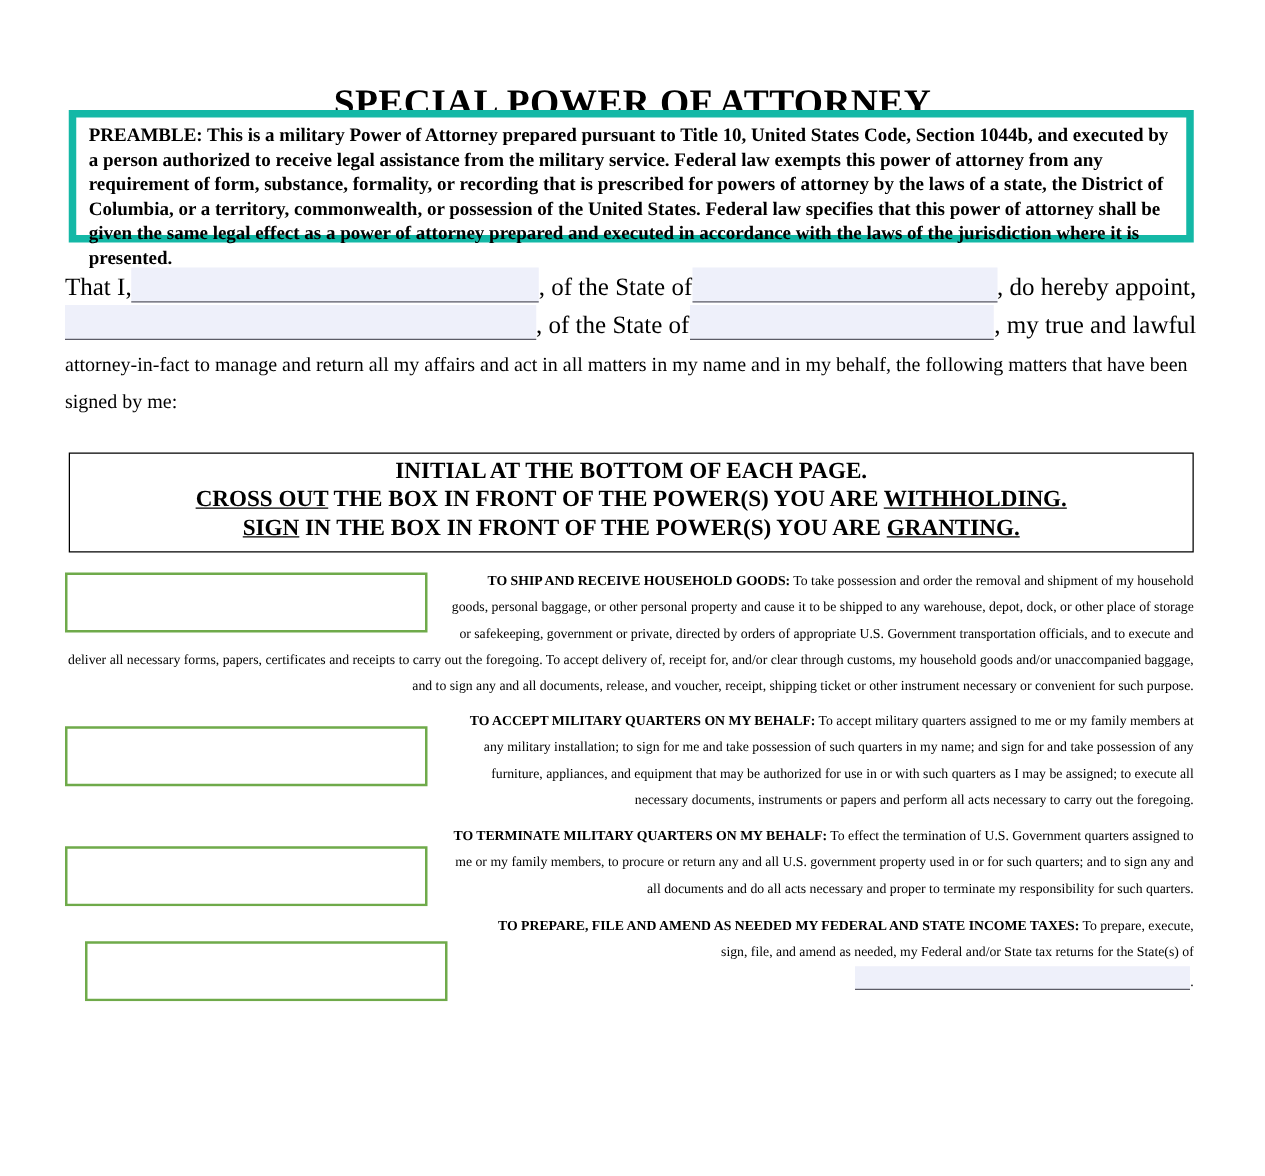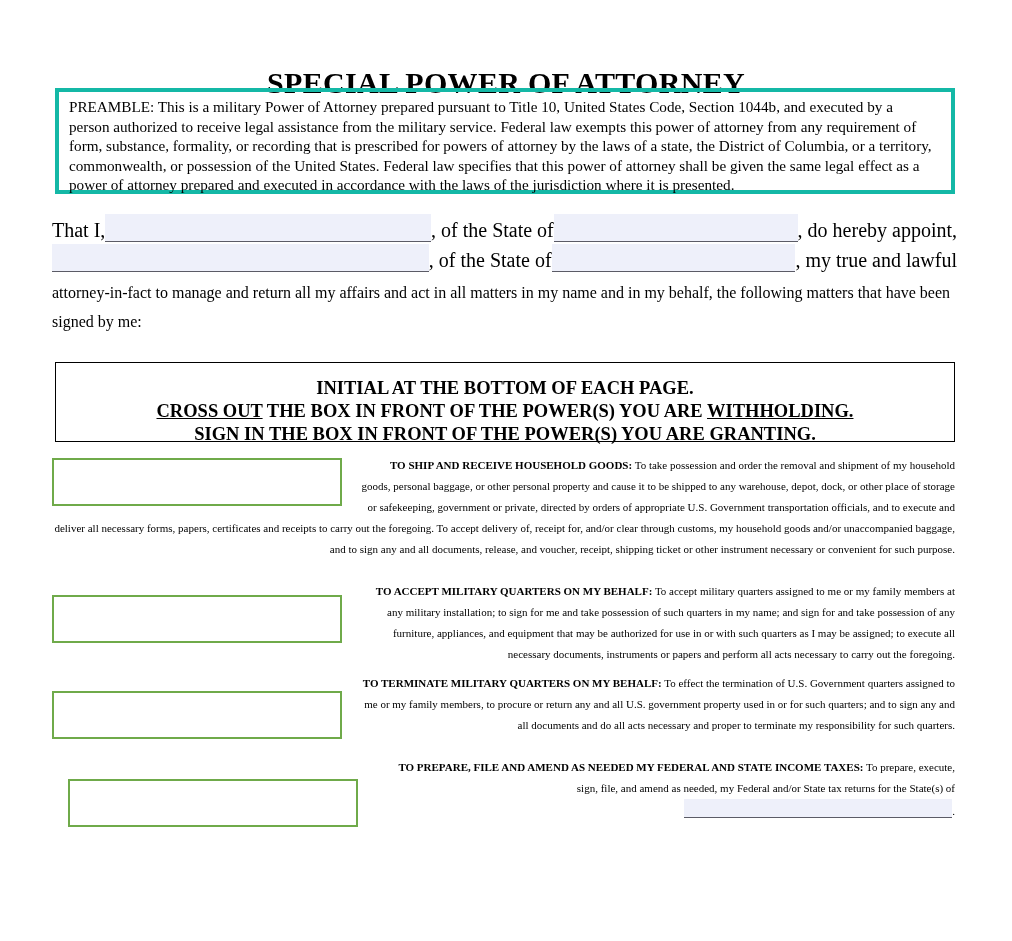--- a/index.html
+++ b/index.html
@@ -34,22 +34,23 @@
   }
 
   
   .preamble-box {
     position: absolute;
     left: 55px;
     top: 88px;
     width: 900px;
     height: 106px;
     box-sizing: border-box;
-    border: 4px solid #14b8a6;
+    border: 6px solid #14b8a6;
     padding: 5px 14px 4px 10px;
+    font-weight: bold;
   }
   .preamble-text {
     font-size: 15.2px;
     line-height: 19.6px;
     text-align: left;
     margin: 0;
   }
 
   
   .intro {
@@ -94,21 +95,21 @@
   
   .instruct-box {
     position: absolute;
     left: 55px;
     top: 362px;
     width: 900px;
     height: 80px;
     box-sizing: border-box;
     border: 1px solid #000000;
     text-align: center;
-    padding-top: 14px;
+    padding-top: 3px;
   }
   .instruct-line {
     font-size: 18.5px;
     font-weight: bold;
     line-height: 23px;
     white-space: nowrap;
   }
   .instruct-line u { text-decoration: underline; }
 
   
@@ -138,23 +139,23 @@
     margin: 0;
   }
   .clause-text .hdr { font-weight: bold; }
 
   .clause-1 { margin-bottom: 0; }
   .clause-1 .sign-box { margin-top: 3px; margin-bottom: 2px; }
   .clause-2 .sign-box { margin-top: 14px; }
   .clause-3 .sign-box { margin-top: 18px; }
   .clause-4 .sign-box { margin-top: 22px; }
 
-  .clause-2 { margin-top: 21px; }
+  .clause-2 { margin-top: 7px; }
   .clause-3 { margin-top: 8px; }
-  .clause-4 { margin-top: 18px; padding-left: 16px; }
+  .clause-4 { margin-top: 6px; padding-left: 16px; }
 
   .inline-field {
     display: inline-block;
     width: 268px;
     height: 18px;
     background: #eef0fa;
     border-bottom: 1.4px solid #5b5b66;
     vertical-align: -3px;
   }
 </style>

